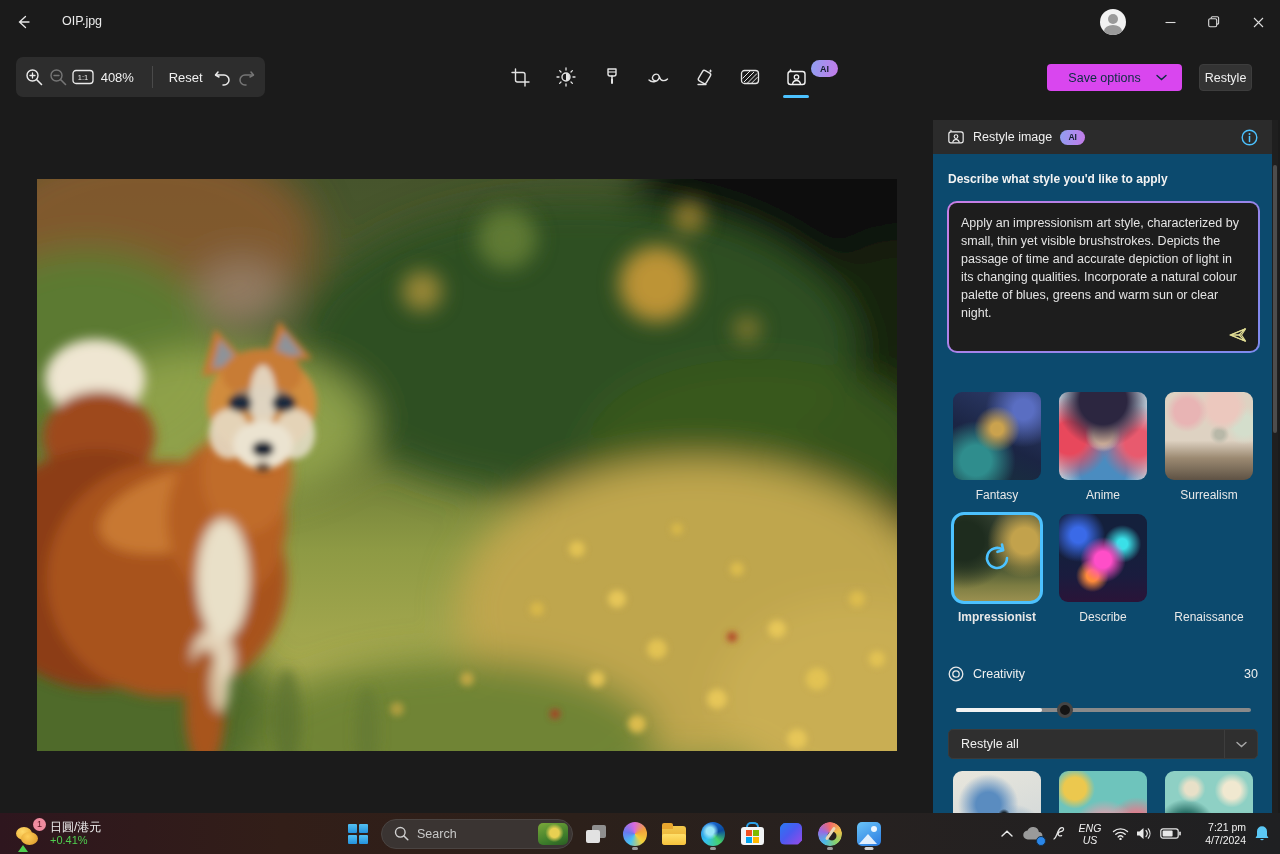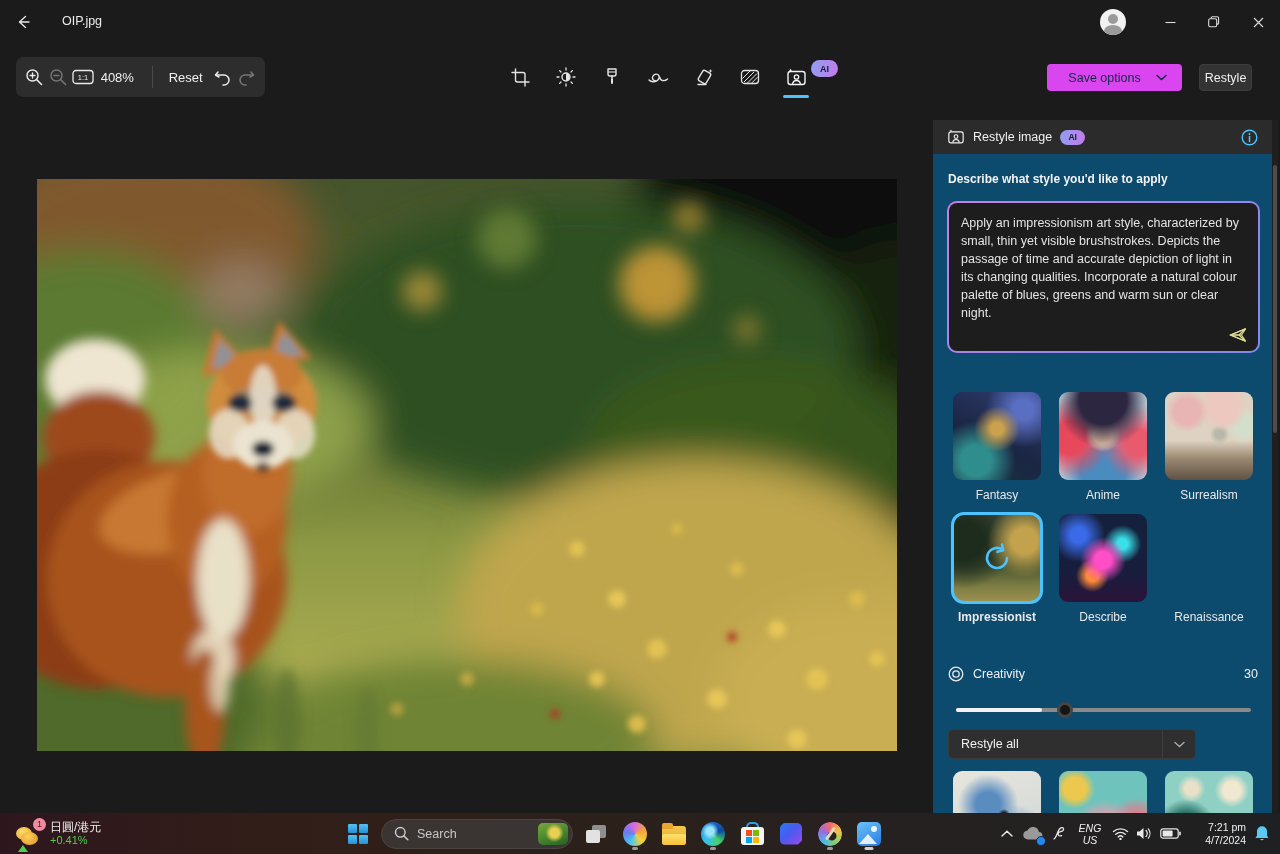--- a/index.html
+++ b/index.html
@@ -131,21 +131,21 @@
   .creat-row { position:absolute; left:15px; top:546px; width:310px; display:flex; align-items:center; }
   .creat-lbl { color:#f0f0f0; font-size:12.5px; margin-left:9px; }
   .creat-val { margin-left:auto; color:#f0f0f0; font-size:12.5px; }
 
   .slider { position:absolute; left:23px; top:582px; width:295px; height:16px; }
   .slider .track { position:absolute; left:0; top:6px; width:295px; height:4px; border-radius:2px; background:#8a8a8a; }
   .slider .fill { position:absolute; left:0; top:6px; width:86px; height:4px; border-radius:2px; background:#f2f2f2; }
   .slider .handle { position:absolute; top:0; width:16px; height:16px; border-radius:50%;
     background:#151515; border:3px solid #454545; }
 
-  .restyle-all { position:absolute; left:15px; top:609px; width:248px; height:30px; background:#2f2f2f;
+  .restyle-all { position:absolute; left:15px; top:609px; width:310px; height:30px; background:#2f2f2f;
     border:1px solid #3a3a3a; border-radius:5px; display:flex; align-items:center; }
   .restyle-all .lbl { color:#f0f0f0; font-size:12.5px; padding-left:12px; flex:1; }
   .restyle-all .sep { width:1px; height:28px; background:#3d3d3d; }
   .restyle-all .dd { width:32px; display:flex; align-items:center; justify-content:center; color:#a8a8a8; }
 
   .bottom-thumbs { position:absolute; left:20px; top:651px; display:flex; gap:18px; }
   .bt-card { width:88px; height:88px; border-radius:9px; overflow:hidden; }
 
   .panel-scroll { position:absolute; left:1272px; top:120px; width:6px; height:693px; background:#1f1f1f; }
   .panel-scroll .thumb { position:absolute; left:1px; top:45px; width:4px; height:268px; border-radius:2px; background:#4d4d4d; }

